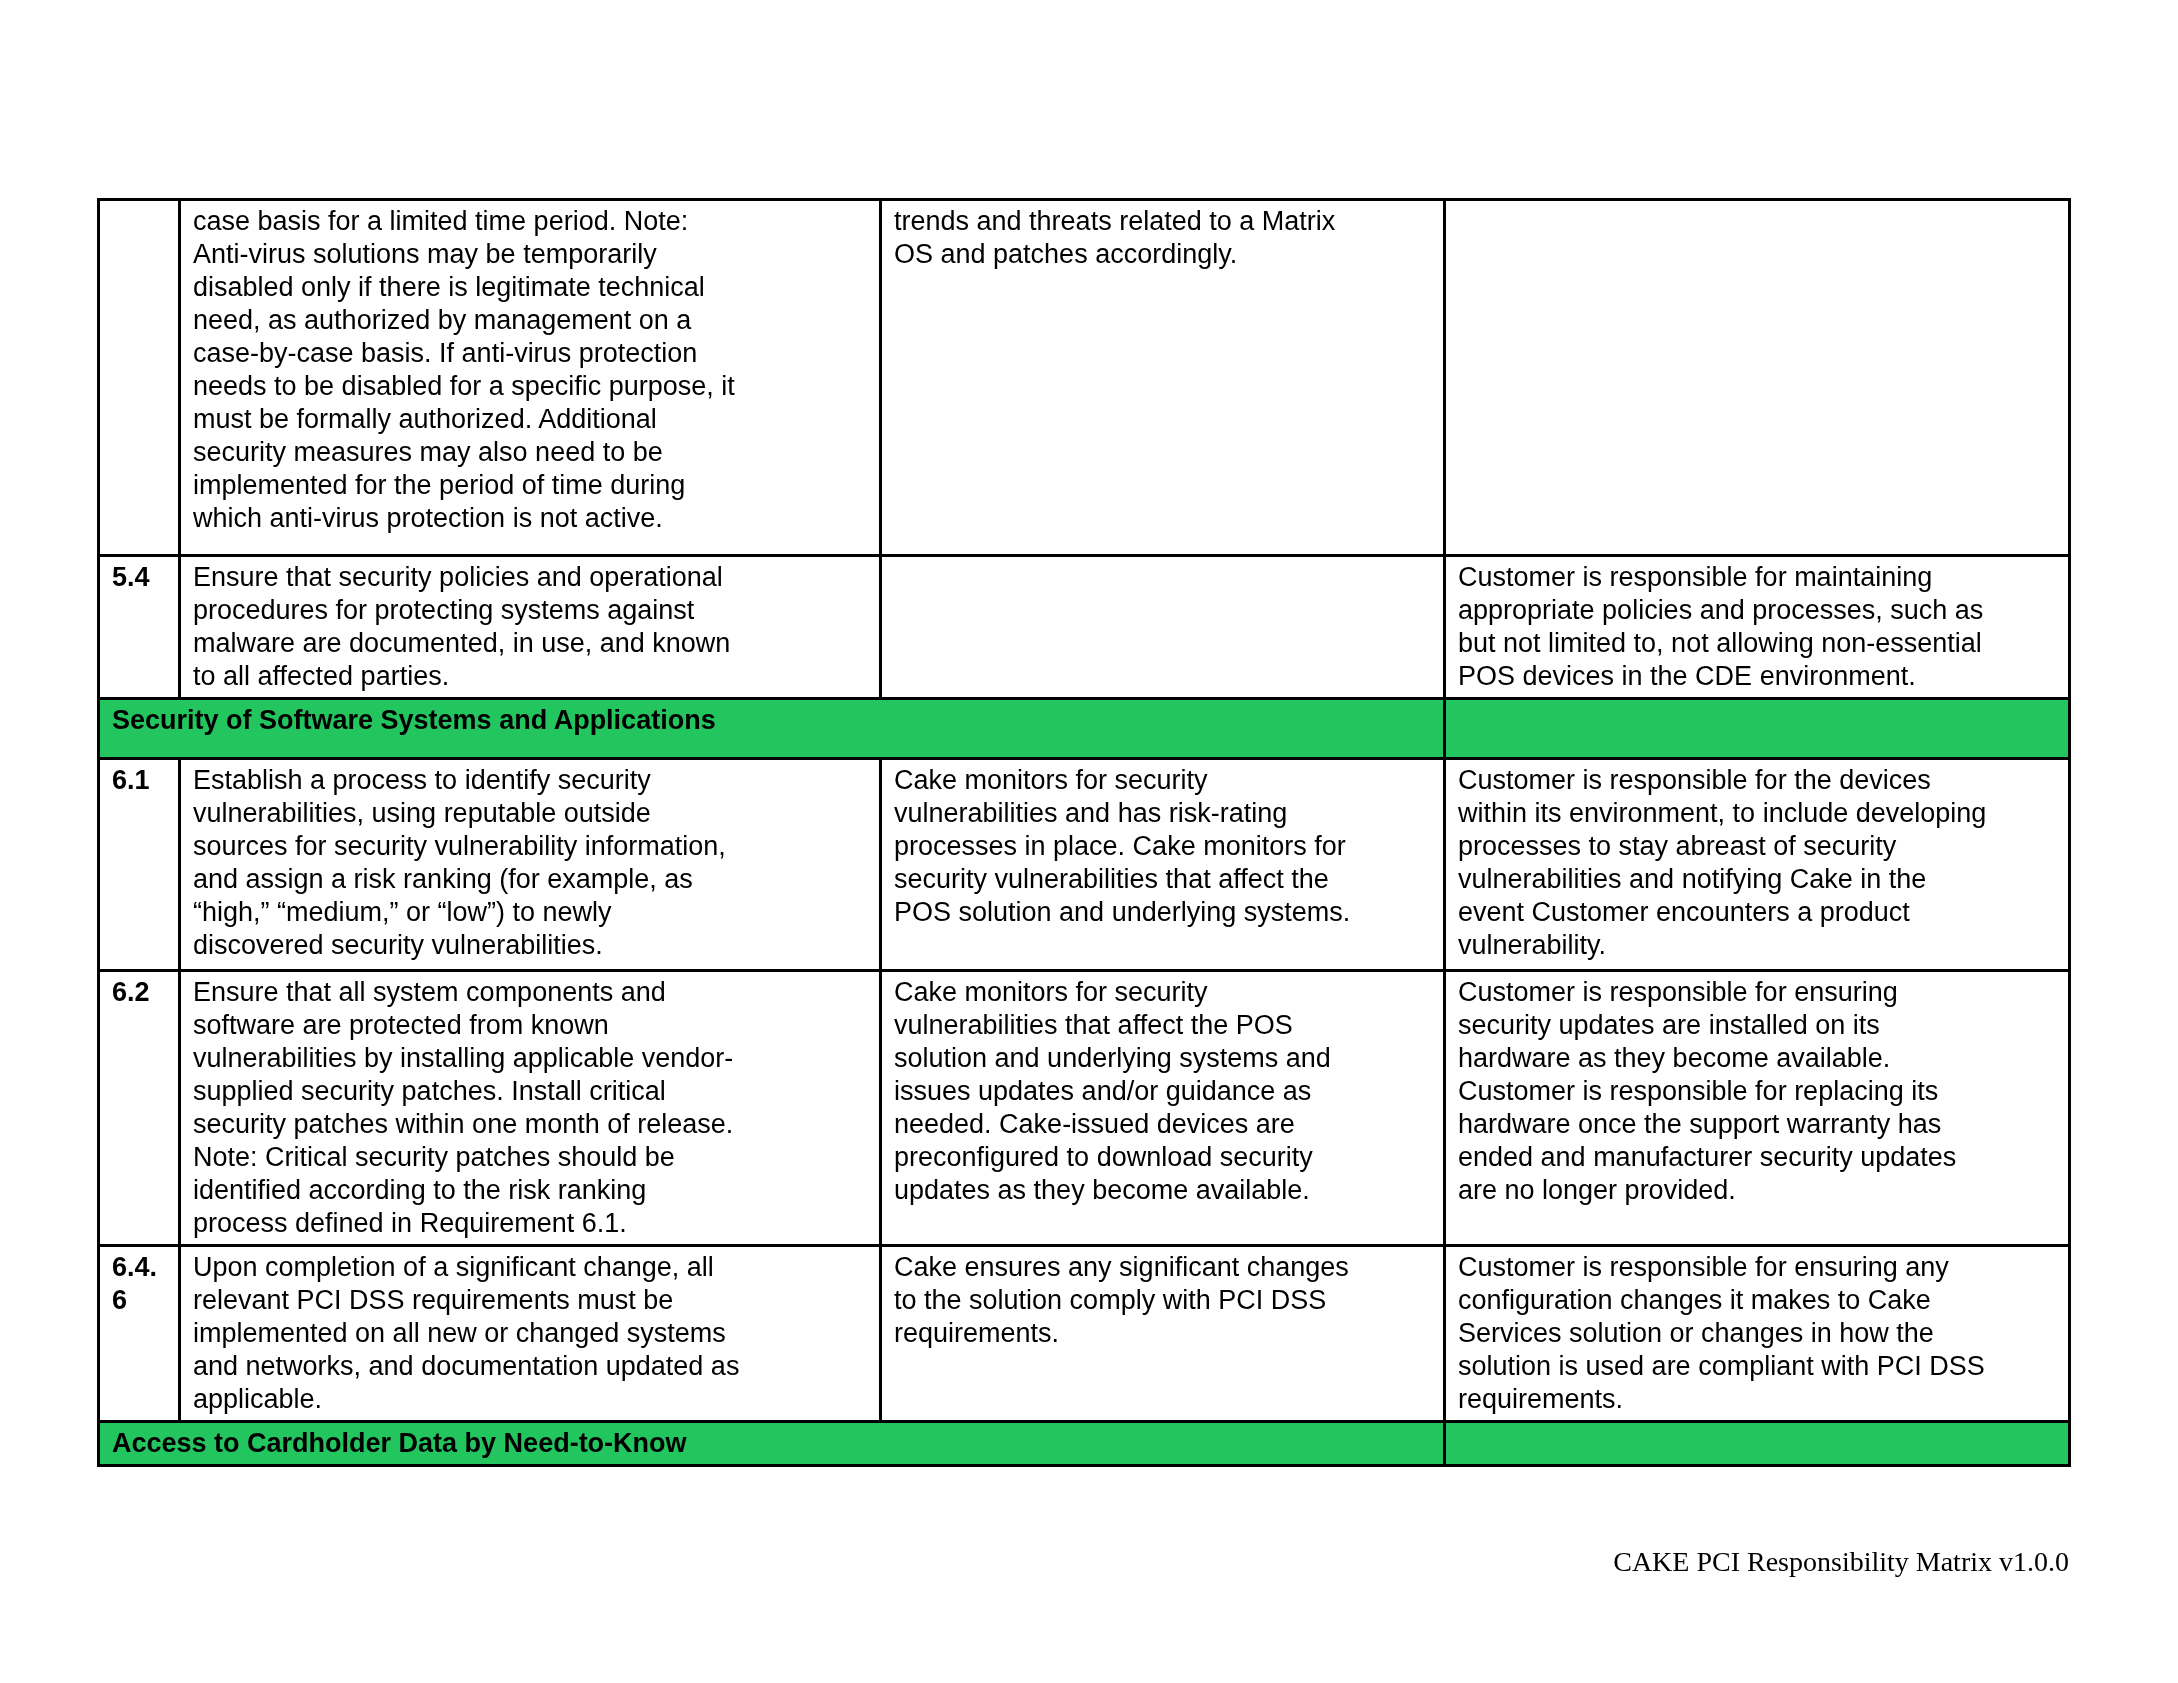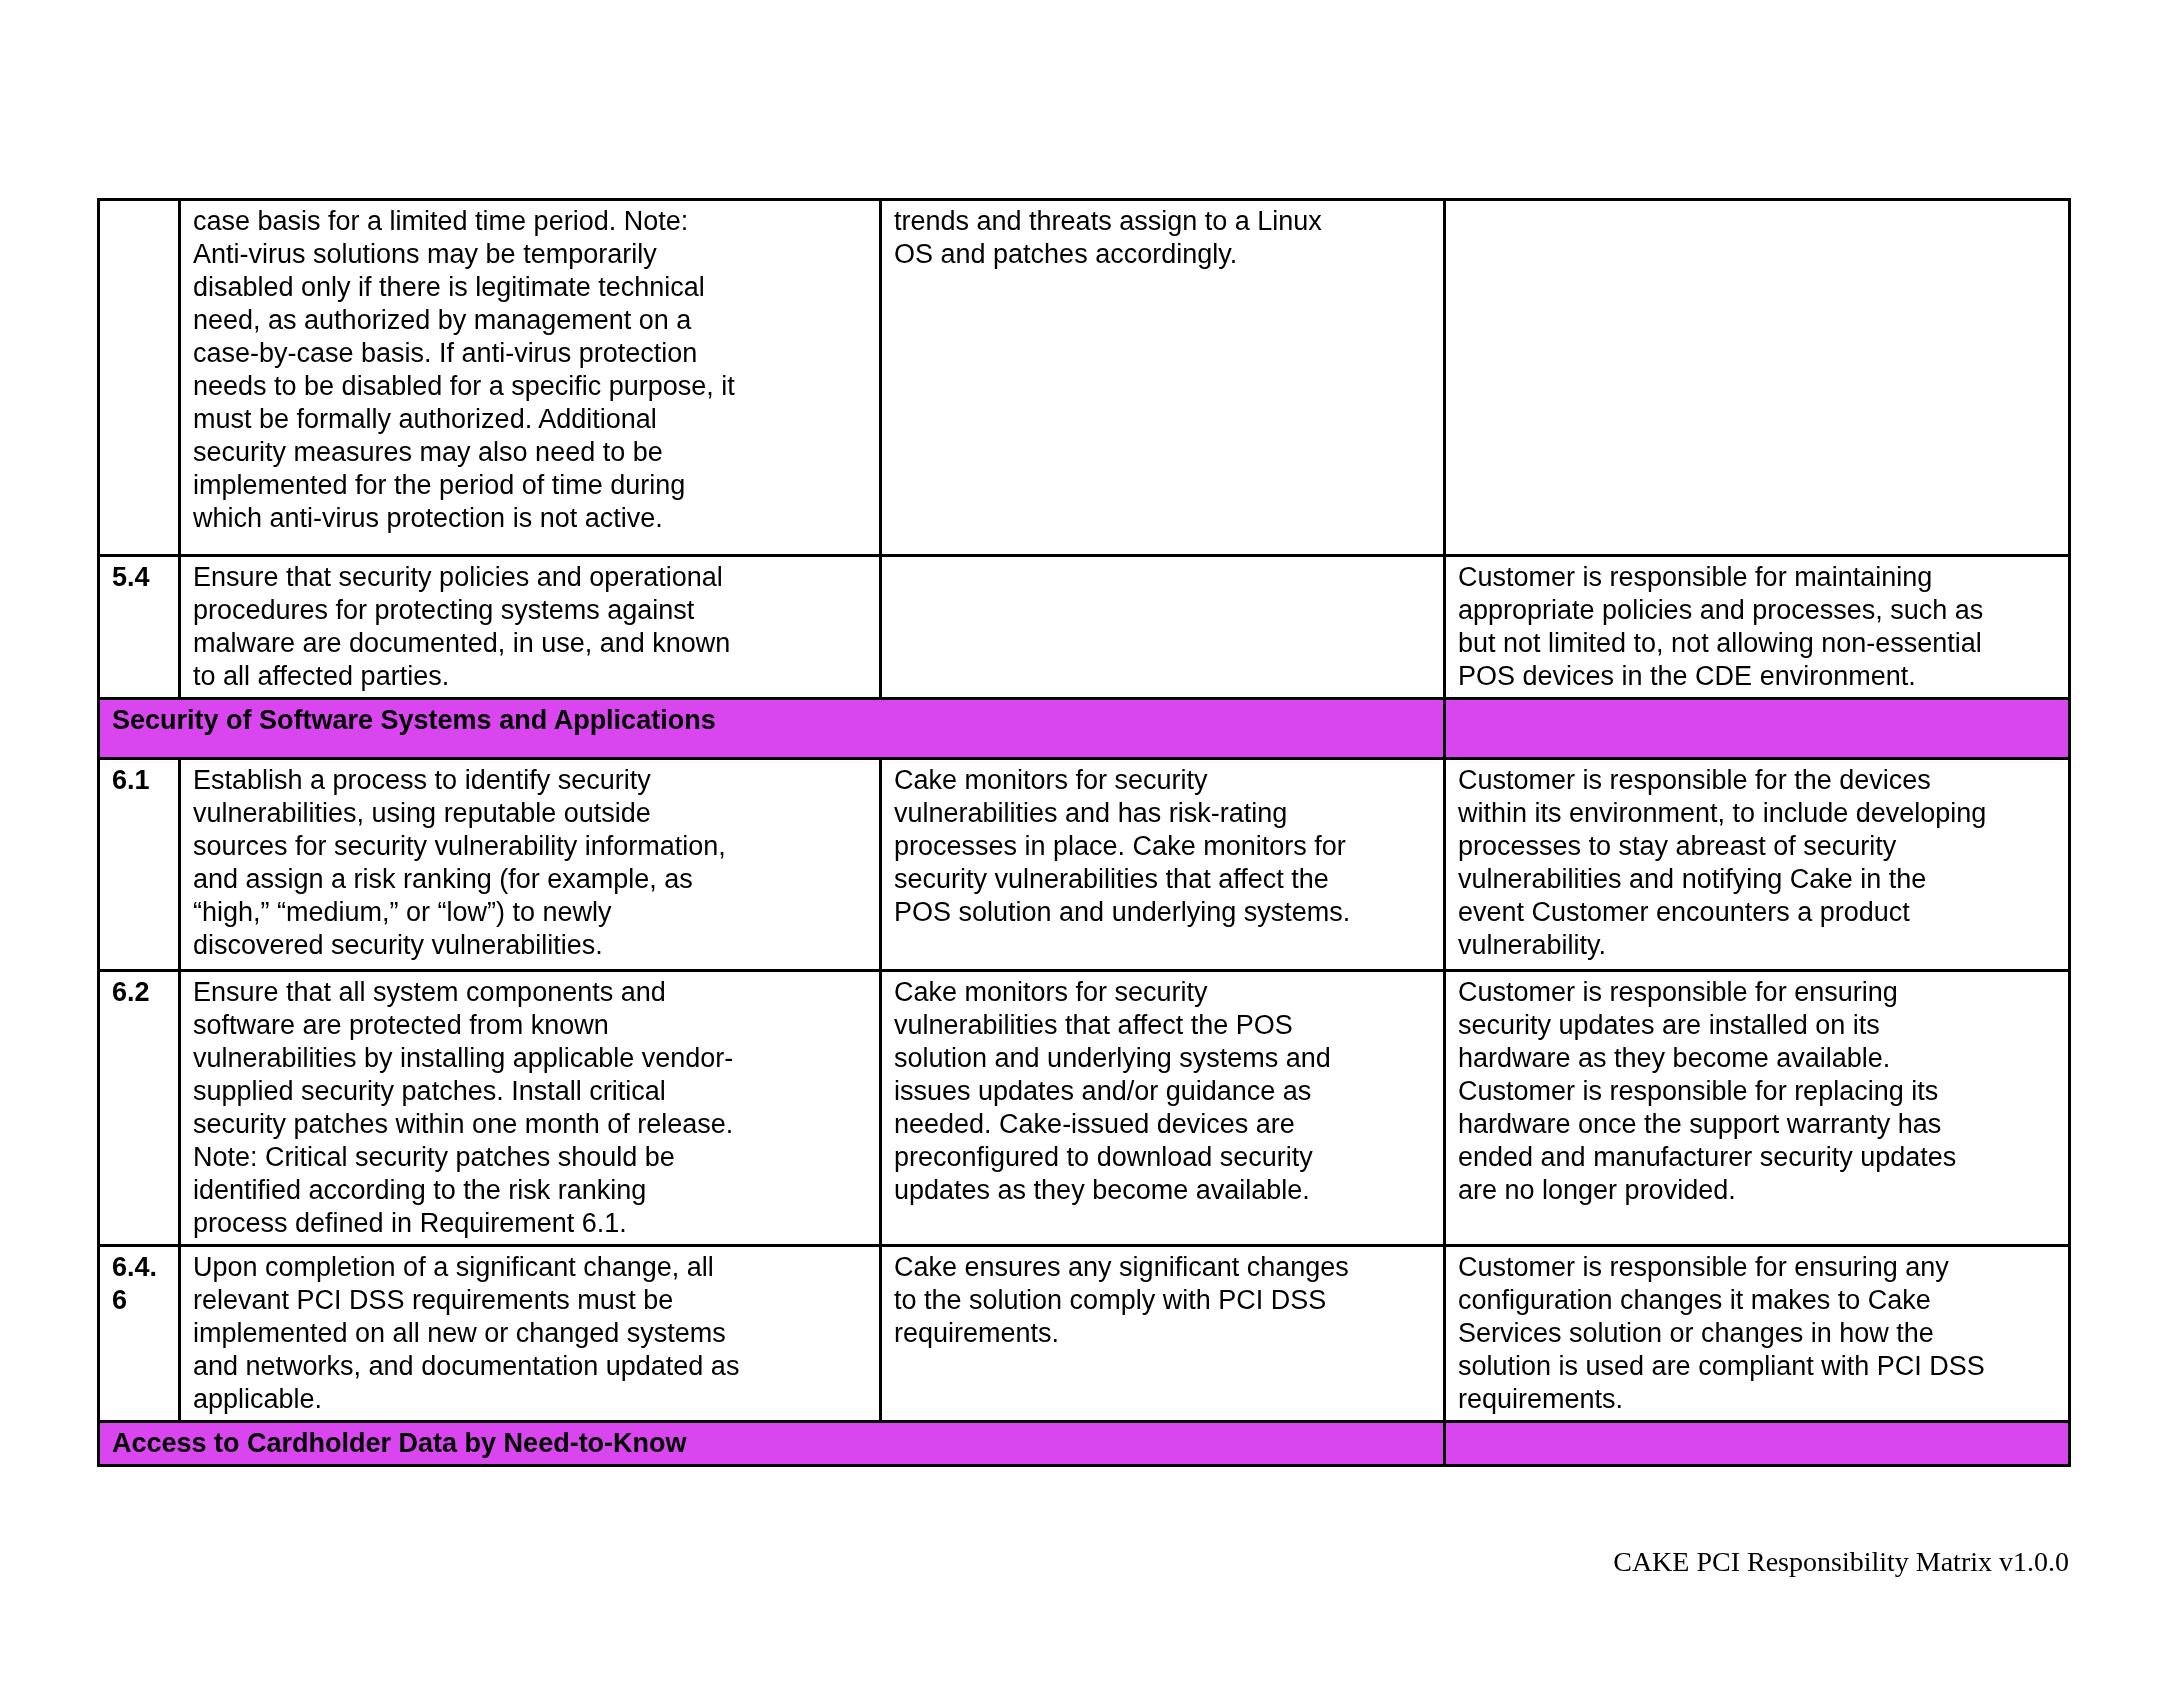--- a/index.html
+++ b/index.html
@@ -35,21 +35,21 @@
     line-height: 33px;
     padding: 4px 10px 4px 12px;
     white-space: pre-line;
     word-wrap: break-word;
   }
   td.num-cell {
     font-weight: bold;
     padding-left: 10px;
   }
   td.section-cell {
-    background: #d946ef;
+    background: #22c55e;
     font-weight: bold;
     font-size: 28px;
     padding-top: 9px;
     white-space: normal;
   }
   .footer {
     position: absolute;
     right: 109px;
     top: 1546px;
     width: 1188px;
@@ -78,21 +78,21 @@
       <td>case basis for a limited time period. Note:
 Anti-virus solutions may be temporarily
 disabled only if there is legitimate technical
 need, as authorized by management on a
 case-by-case basis. If anti-virus protection
 needs to be disabled for a specific purpose, it
 must be formally authorized. Additional
 security measures may also need to be
 implemented for the period of time during
 which anti-virus protection is not active.</td>
-      <td>trends and threats assign to a Linux
+      <td>trends and threats related to a Matrix
 OS and patches accordingly.</td>
       <td></td>
     </tr>
 
     <tr style="height:136px;margin-left:35px;">
       <td class="num-cell">5.4</td>
       <td>Ensure that security policies and operational
 procedures for protecting systems against
 malware are documented, in use, and known
 to all affected parties.</td>

